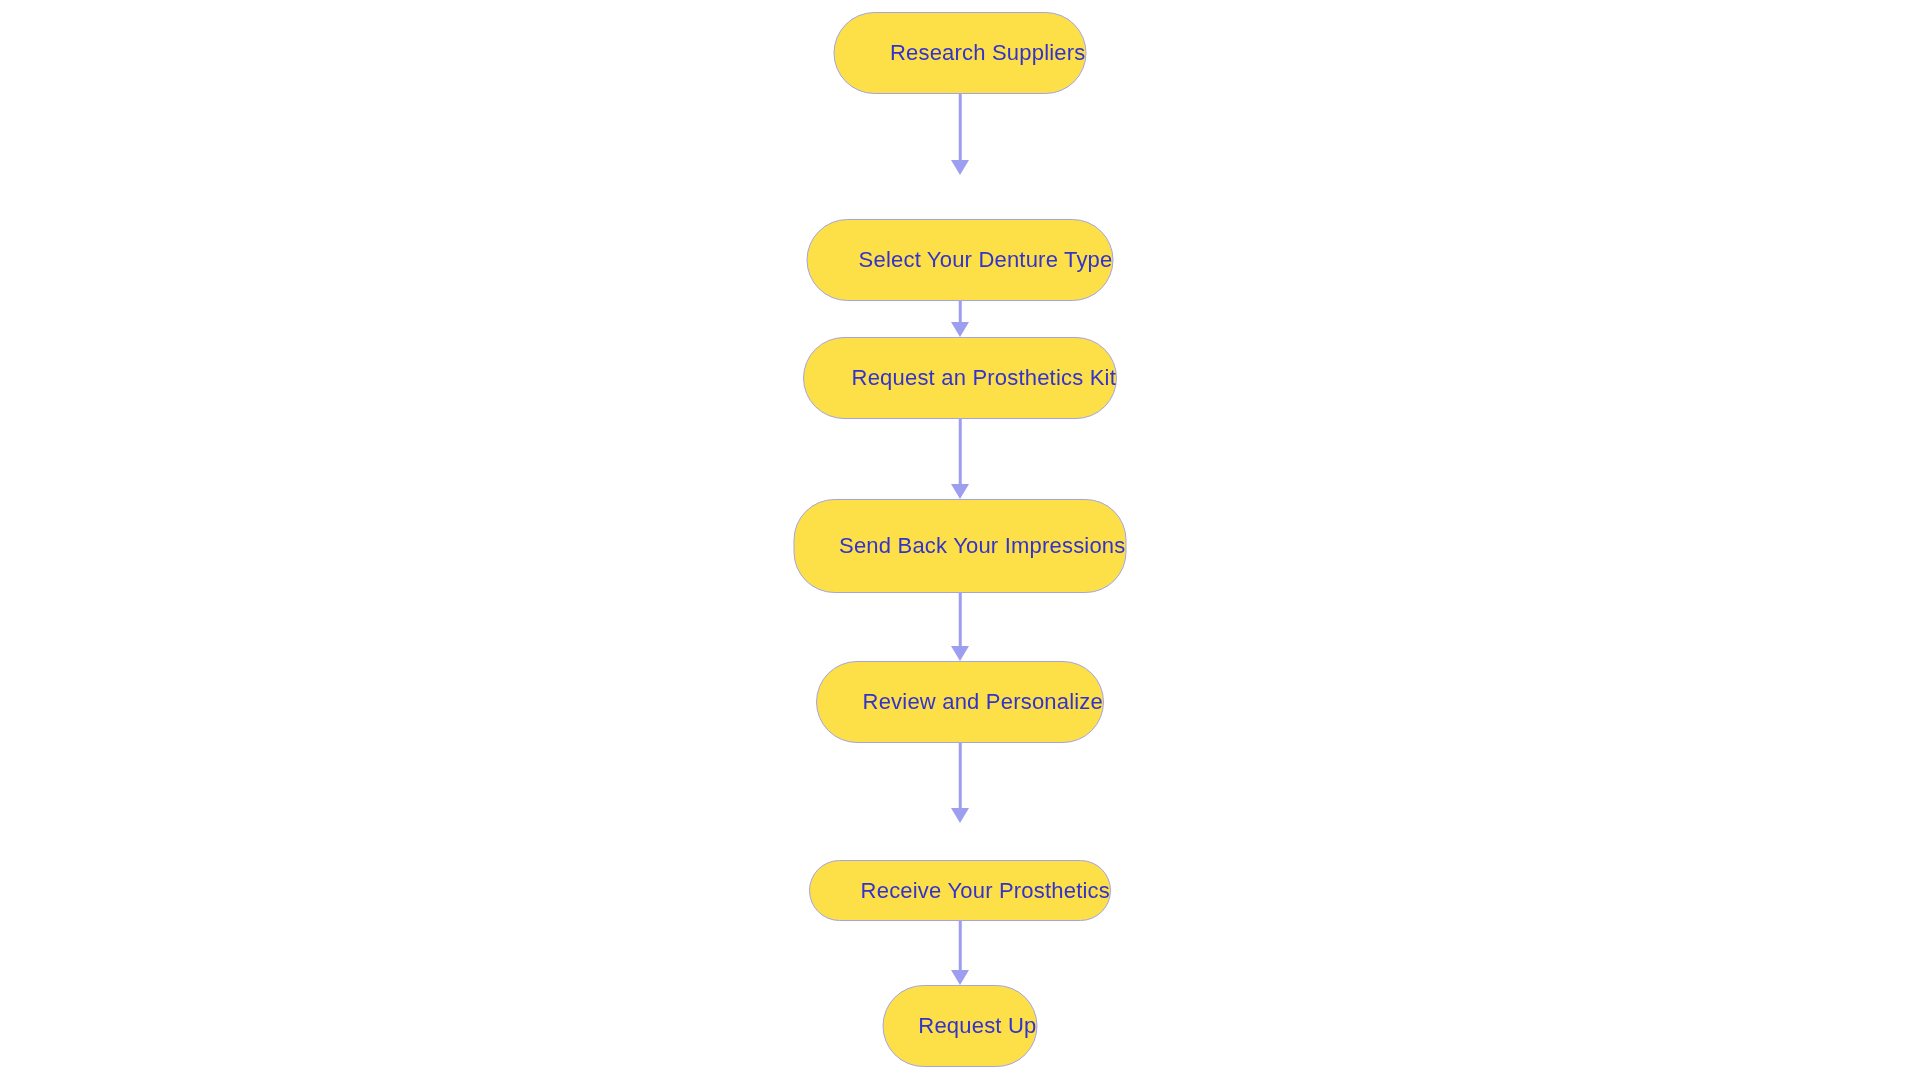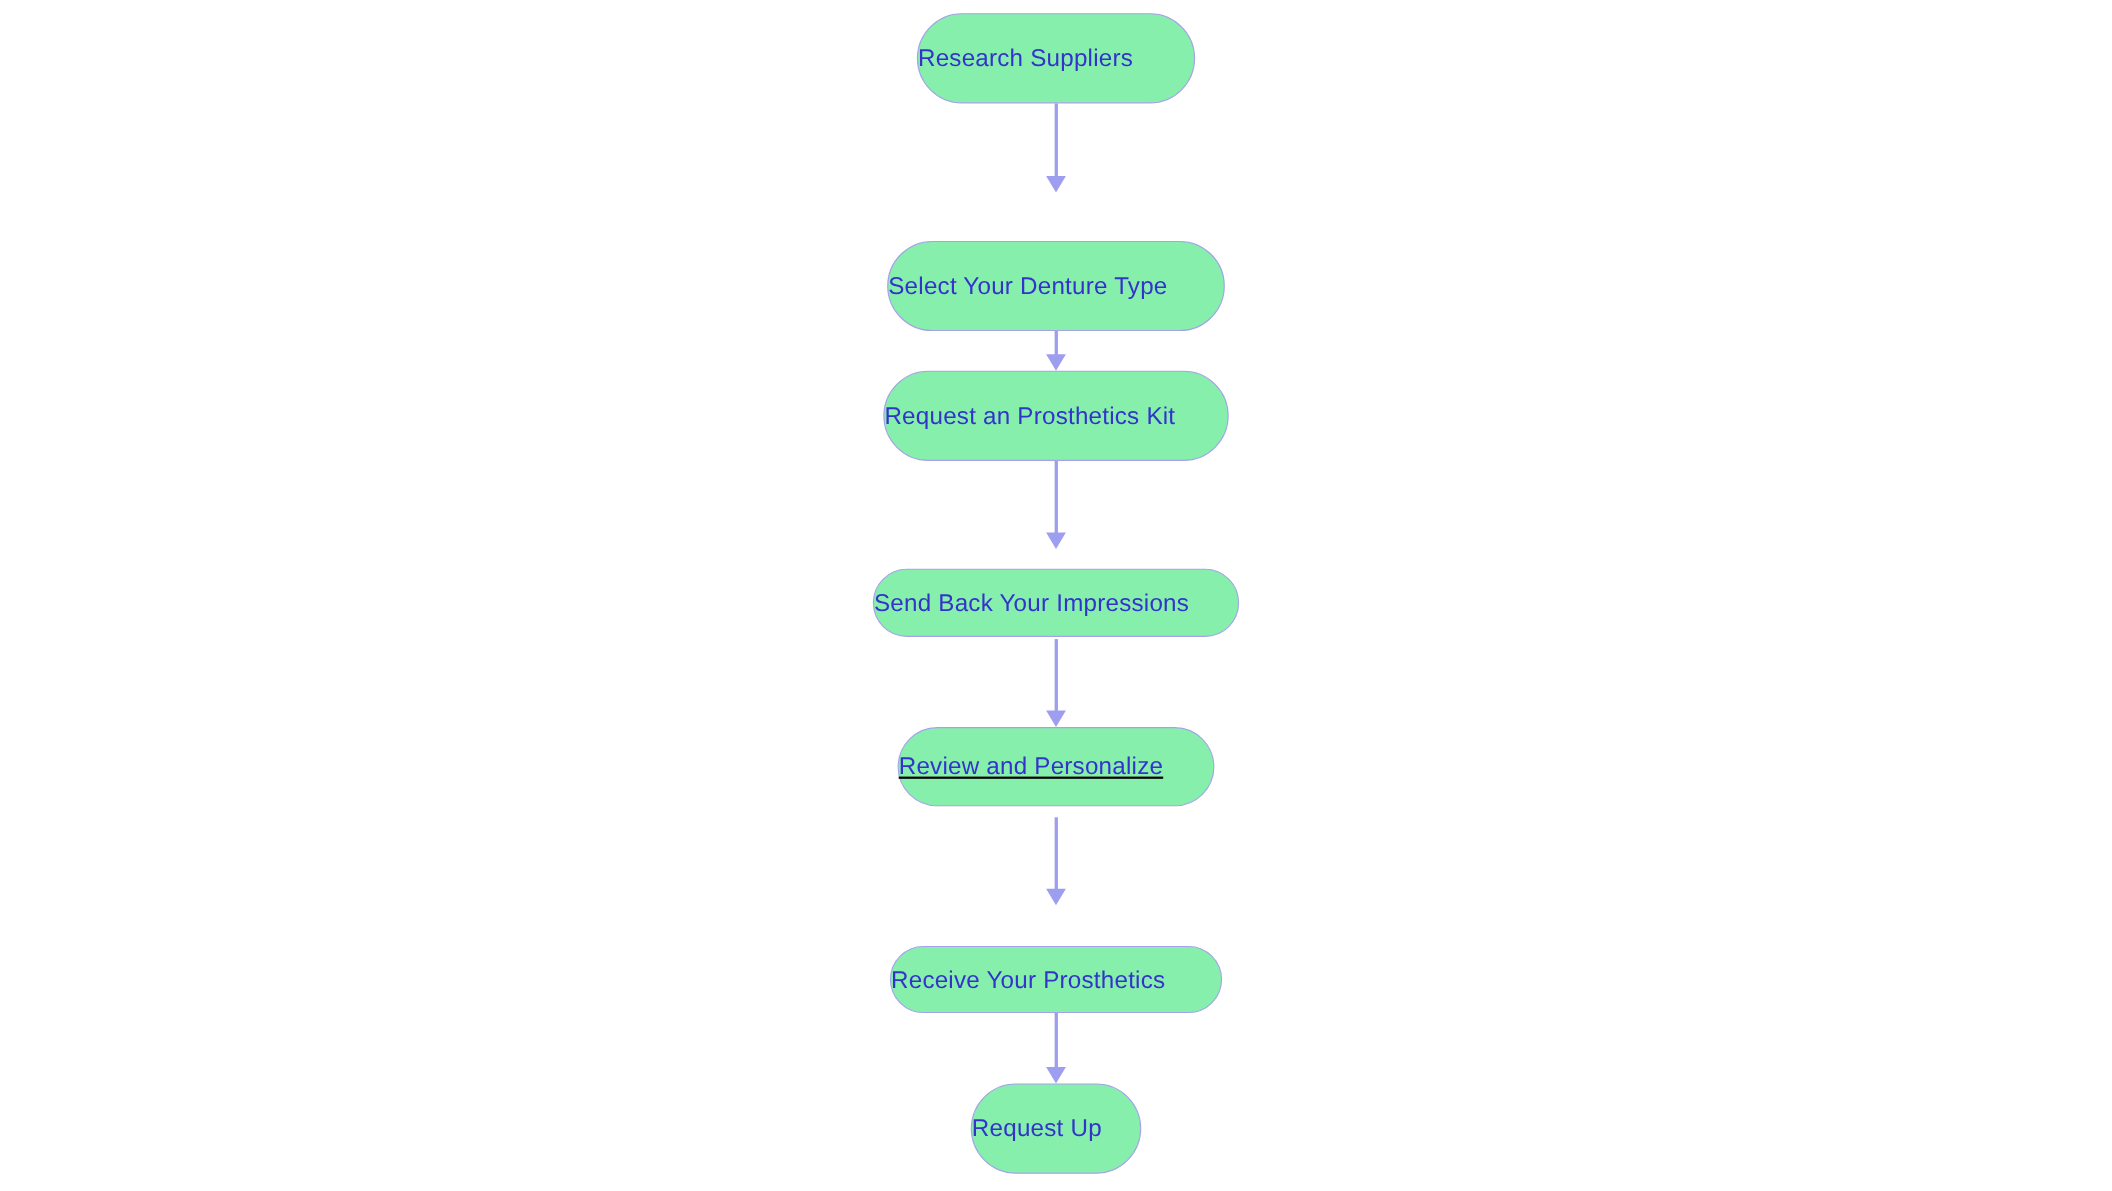--- a/index.html
+++ b/index.html
@@ -23,22 +23,22 @@
   }
 
   
   .node {
     position: absolute;
     box-sizing: border-box;
     height: 82px;
     transform: translateX(-50%);
     display: flex;
     align-items: center;
-    justify-content: flex-start;
-    background: #86efac;
+    justify-content: flex-end;
+    background: #fde047;
     border: 1.5px solid #a3a4e8;
     border-radius: 41px;
     z-index: 2;
   }
   .node-label {
     font-size: 22px;
     font-weight: 400;
     color: #3333cc;
     letter-spacing: 0.2px;
     white-space: nowrap;
@@ -103,24 +103,24 @@
     </div>
     <div class="node" style="left: 960px; top: 12px; width: 253px; height: 82px; border-radius: 41px;">
       <span class="node-label">Research Suppliers</span>
     </div>
     <div class="node" style="left: 960px; top: 175px; width: 307px; height: 82px; border-radius: 41px; margin-top: 44px;">
       <span class="node-label">Select Your Denture Type</span>
     </div>
     <div class="node" style="left: 960px; top: 337px; width: 314px; height: 82px; border-radius: 41px;">
       <span class="node-label">Request an Prosthetics Kit</span>
     </div>
-    <div class="node" style="left: 960px; top: 517px; width: 333px; height: 62px; border-radius: 41px;">
+    <div class="node" style="left: 960px; top: 499px; width: 333px; height: 94px; border-radius: 41px;">
       <span class="node-label">Send Back Your Impressions</span>
     </div>
-    <div class="node" style="left: 960px; top: 661px; width: 288px; height: 72px; border-radius: 41px; text-decoration: underline;">
+    <div class="node" style="left: 960px; top: 661px; width: 288px; height: 82px; border-radius: 41px;">
       <span class="node-label">Review and Personalize</span>
     </div>
     <div class="node" style="left: 960px; top: 860px; width: 302px; height: 61px; border-radius: 41px;">
       <span class="node-label">Receive Your Prosthetics</span>
     </div>
     <div class="node" style="left: 960px; top: 985px; width: 155px; height: 82px; border-radius: 41px;">
       <span class="node-label">Request Up</span>
     </div>
   </div>
 

